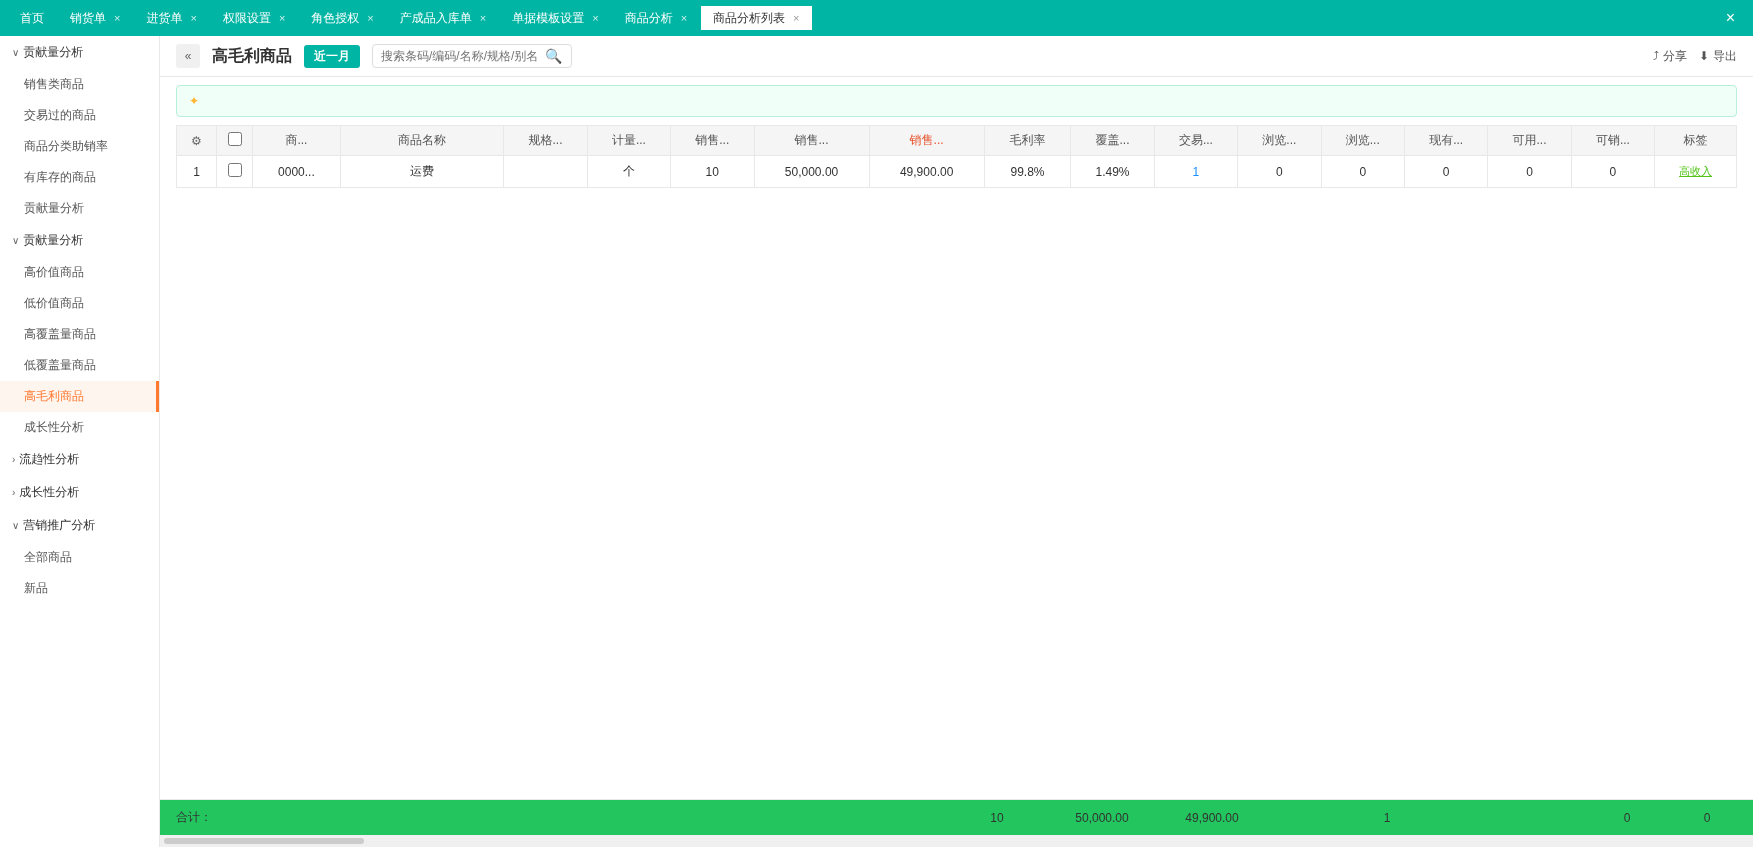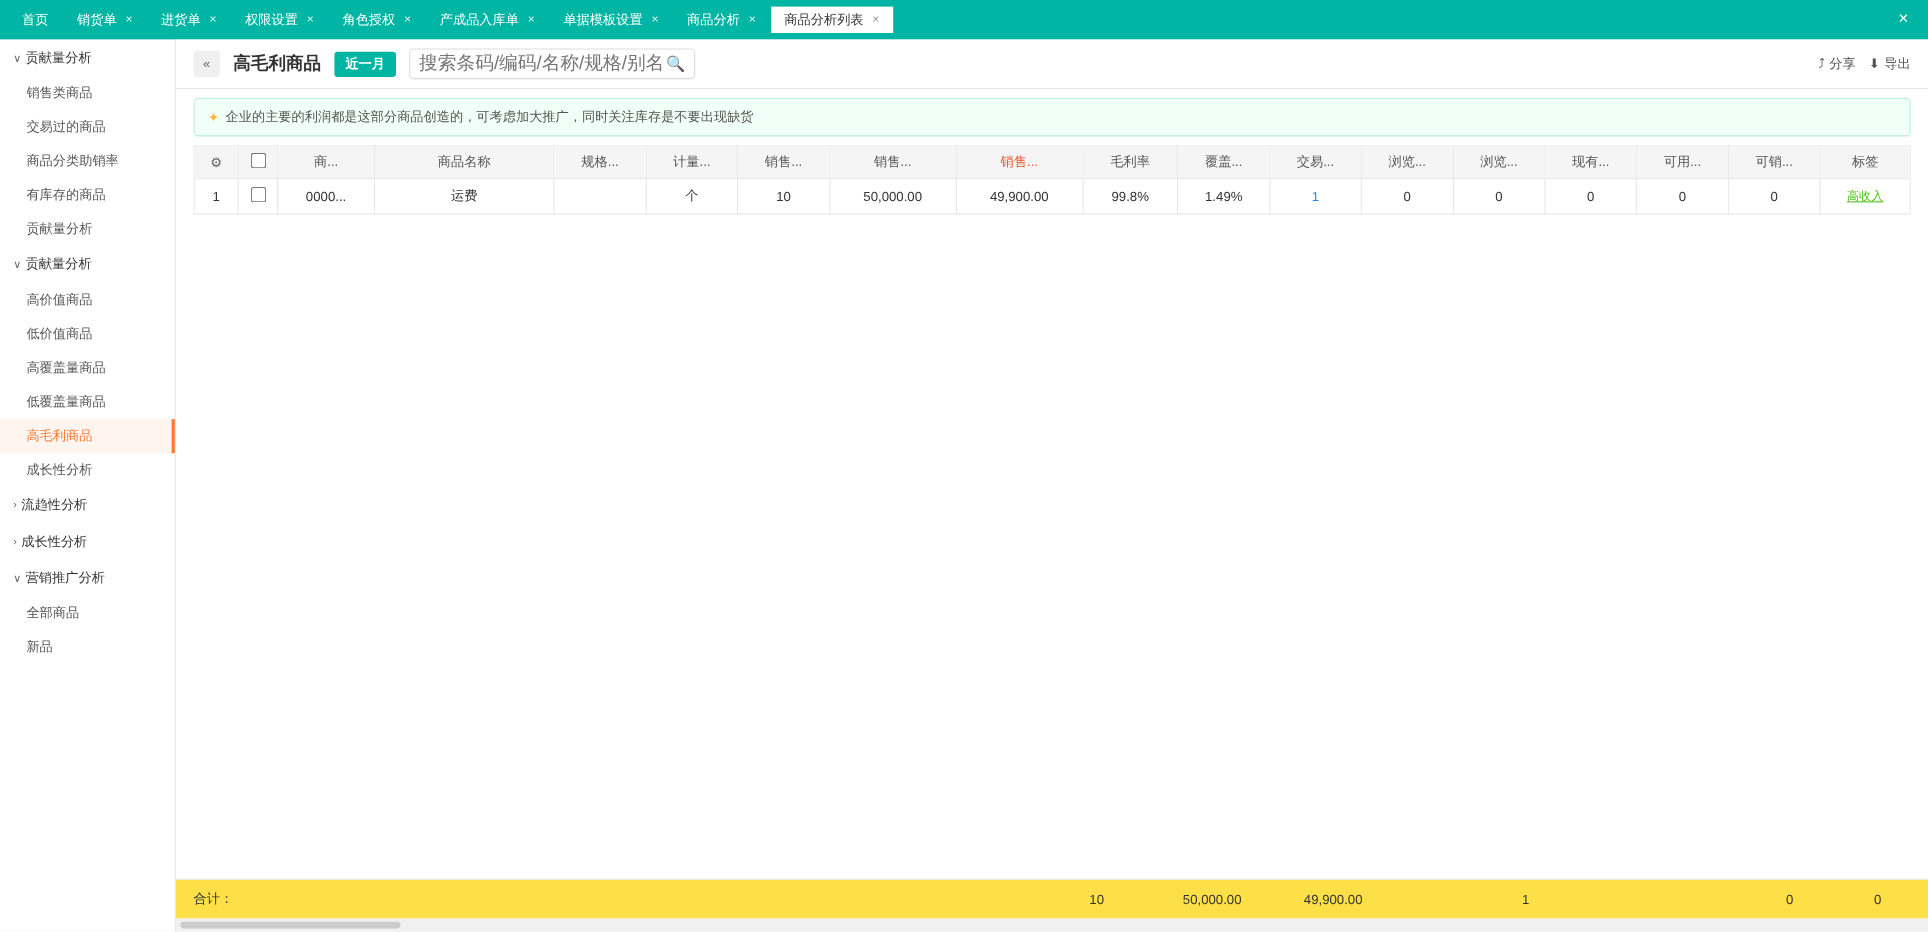--- a/index.html
+++ b/index.html
@@ -184,21 +184,21 @@
       text-align: center;
       color: #333;
       white-space: nowrap;
     }
     .tag-high { color: #52c41a; font-size: 11px; text-decoration: underline; }
 
     
     .table-footer {
       display: flex;
       align-items: center;
-      background: #fde047;
+      background: #22c55e;
       border-top: 1px solid #e8e8e8;
       padding: 8px 16px;
       gap: 20px;
       min-height: 36px;
     }
     .footer-label { color: #333; font-weight: 500; }
     .footer-cell {
       padding: 0 8px;
       color: #333;
       min-width: 60px;
@@ -338,38 +338,37 @@
 
   <div class="content-area">
 
     <div class="content-header">
       <div class="collapse-btn">
         <span>«</span>
       </div>
       <span class="page-title">高毛利商品</span>
       <button class="period-btn">近一月</button>
       <div class="search-box">
-        <input type="text" style="border: none; outline: none; background: transparent; color: #15803d; font-size: 17px; flex: 1 1 0%; min-width: 160px;" placeholder="搜索条码/编码/名称/规格/别名">
+        <input type="text" style="border: none; outline: none; background: transparent; color: #15803d; font-size: 12px; flex: 1 1 0%; min-width: 160px;" placeholder="搜索条码/编码/名称/规格/别名">
         <span class="search-icon">🔍</span>
       </div>
       <div class="header-right">
         <div class="header-btn">
           <span>⤴</span>
           <span>分享</span>
         </div>
         <div class="header-btn">
           <span>⬇</span>
           <span>导出</span>
         </div>
       </div>
     </div>
 
     <div class="info-banner">
       <span class="info-icon">✦</span>
-      <span>企业的主要的利润都是这部分商品创造的，可考虑加大推广，同时关注库存是不要出现缺货</span>
     </div>
 
     <div class="table-container">
       <table>
         <thead>
           <tr>
             <th style="width:40px;">
               <span class="gear-icon">⚙</span>
             </th>
             <th style="width:36px;">

